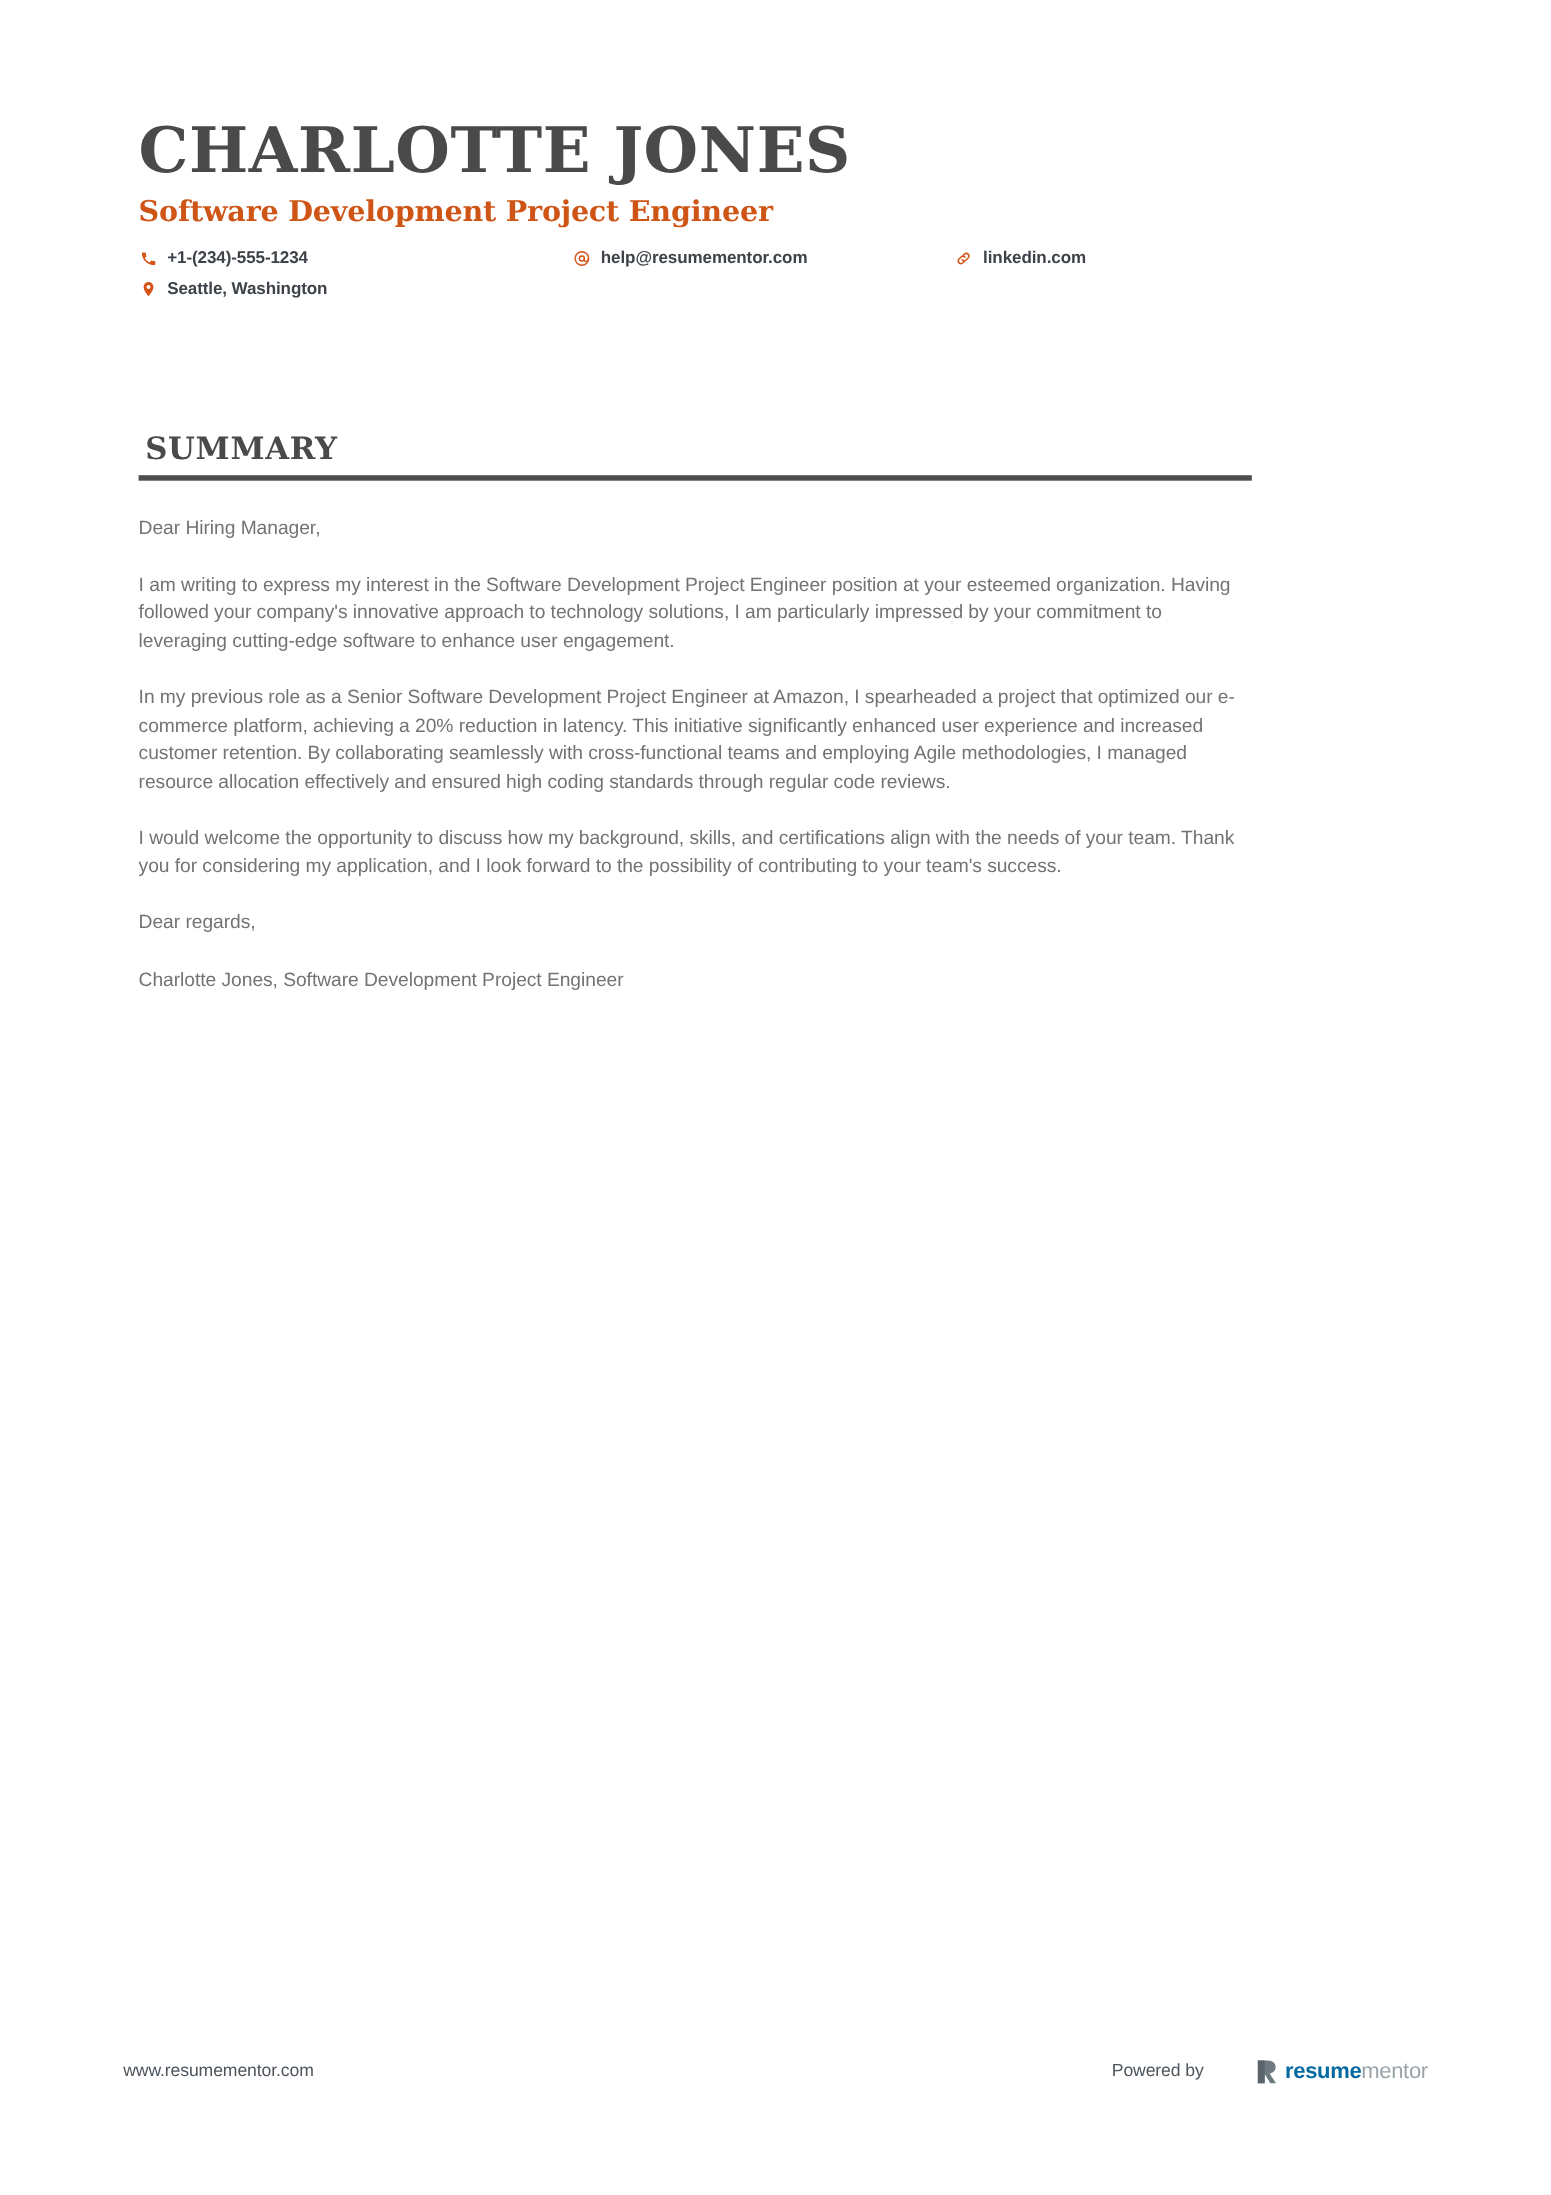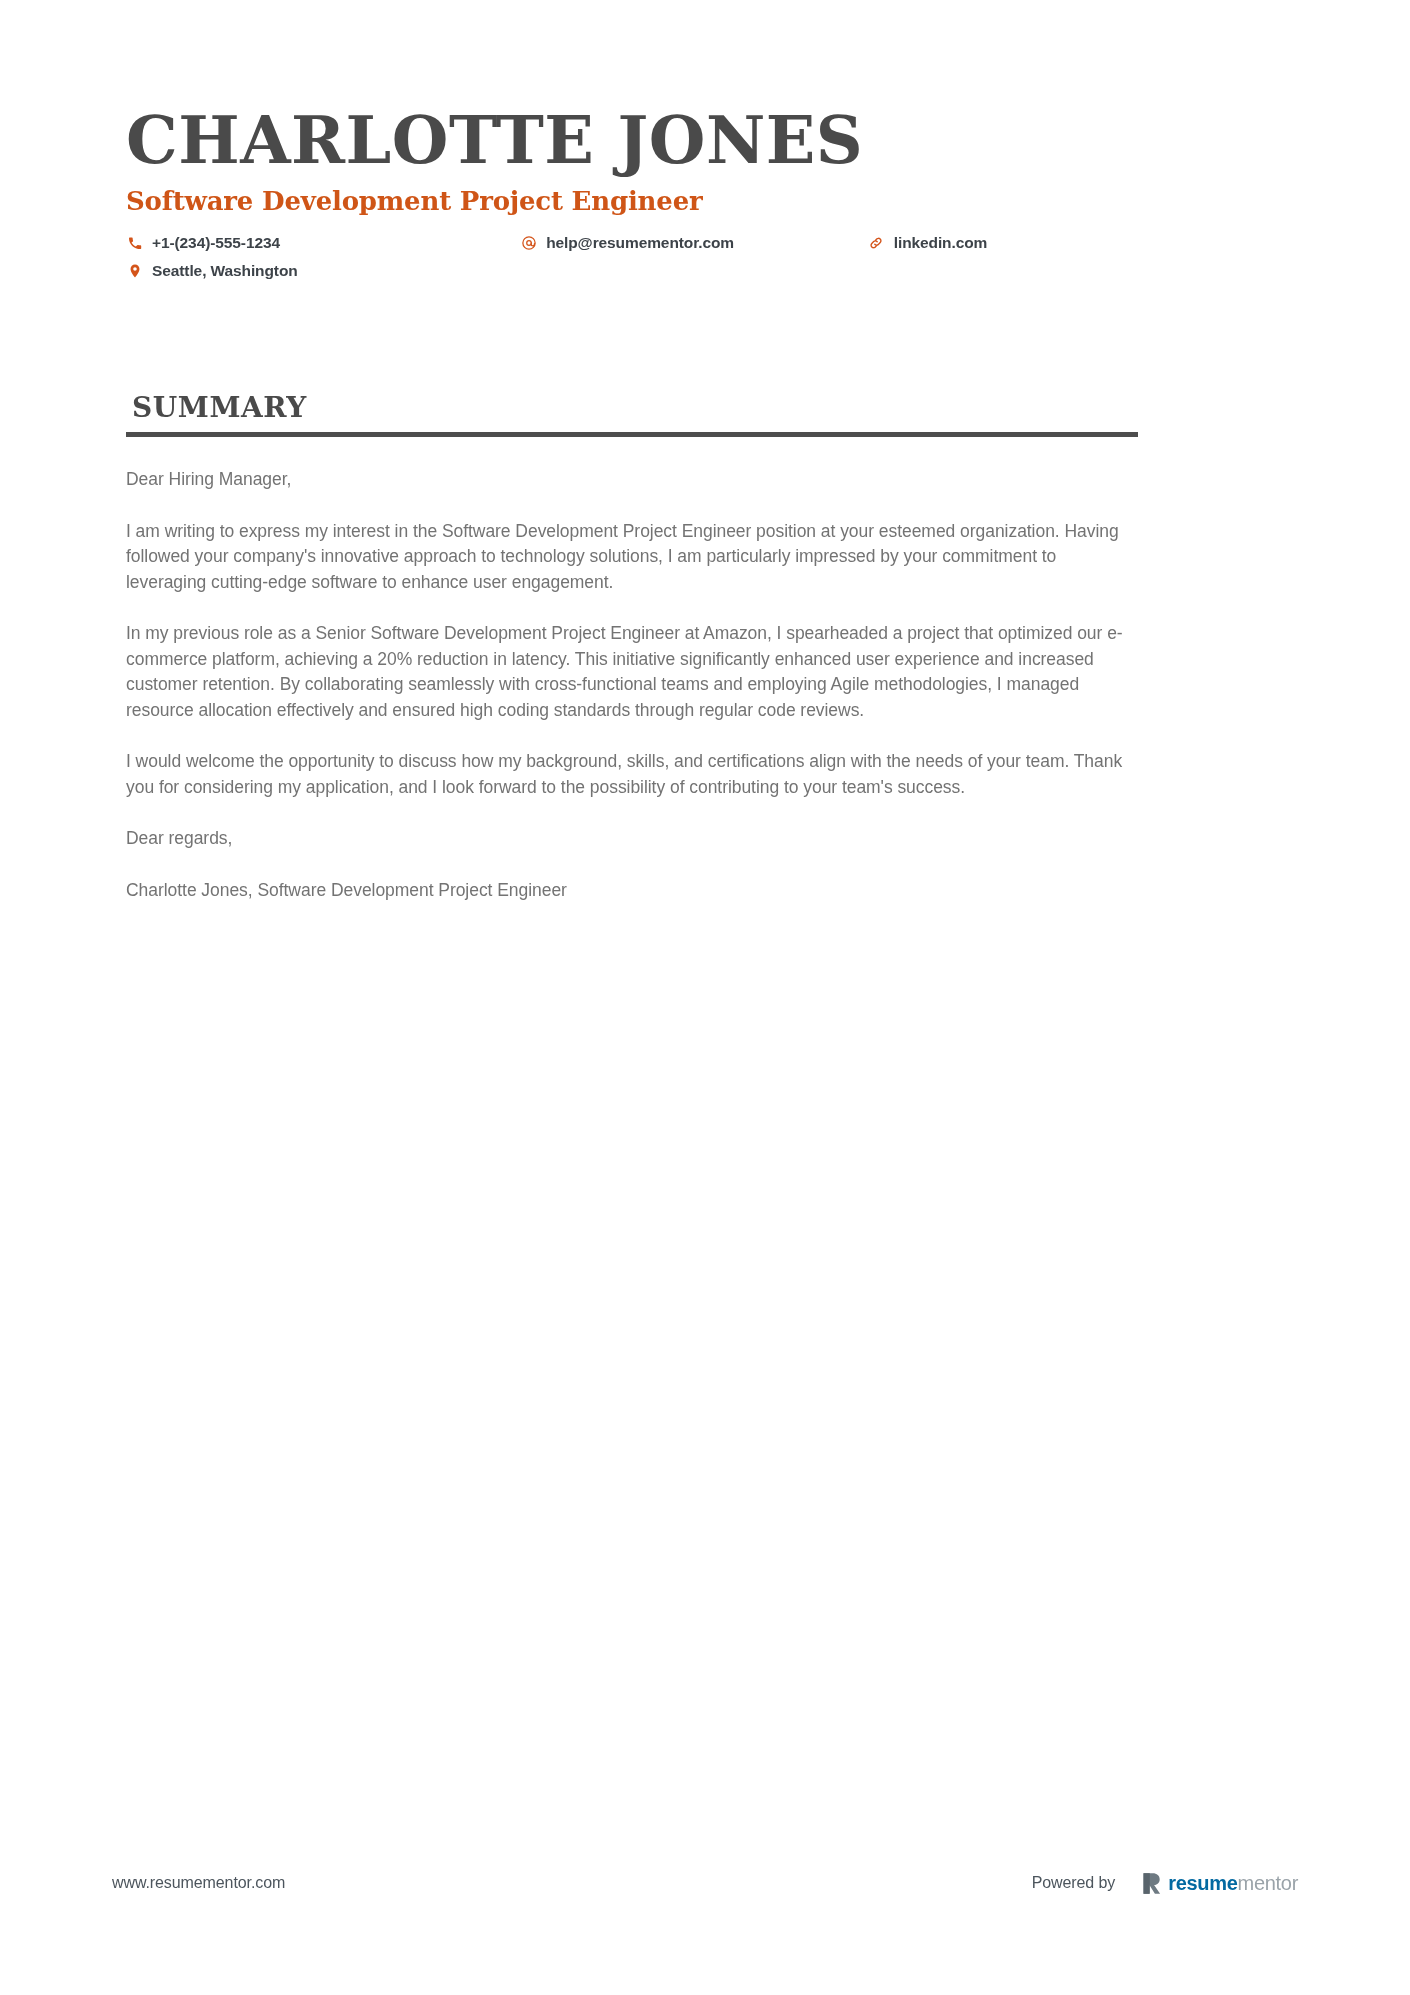--- a/index.html
+++ b/index.html
@@ -29,21 +29,21 @@
   .header {
     position: absolute;
     left: 126px;
     top: 108px;
     width: 1012px;
   }
 
   .name {
     font-family: "DejaVu Serif", "Liberation Serif", serif;
     font-weight: bold;
-    font-size: 65px;
+    font-size: 57px;
     line-height: 1.0;
     letter-spacing: 0.5px;
     color: #4a4a4a;
     margin: 0;
     text-transform: uppercase;
   }
 
   .job-title {
     font-family: "DejaVu Serif", "Liberation Serif", serif;
     font-weight: bold;
@@ -155,21 +155,21 @@
     right: 112px;
     top: 0;
     display: flex;
     align-items: center;
     height: 30px;
   }
   .powered-by {
     font-size: 16px;
     color: #4c555d;
     letter-spacing: -0.1px;
-    margin-right: 27px;
+    margin-right: 48px;
   }
   .brand-lockup {
     display: flex;
     align-items: center;
   }
   .brand-mark {
     width: 19px;
     height: 23px;
     margin-right: 7px;
     flex: 0 0 auto;

